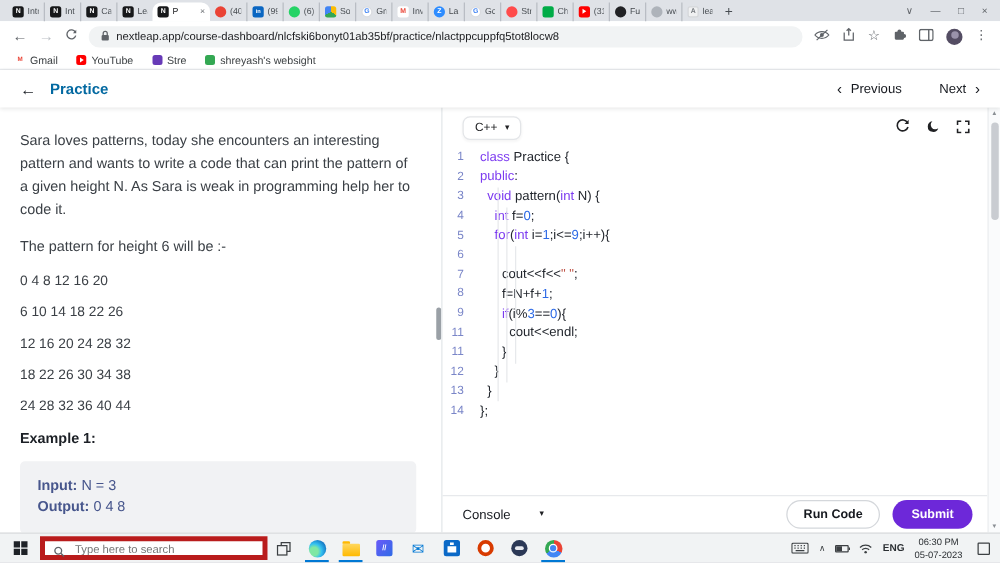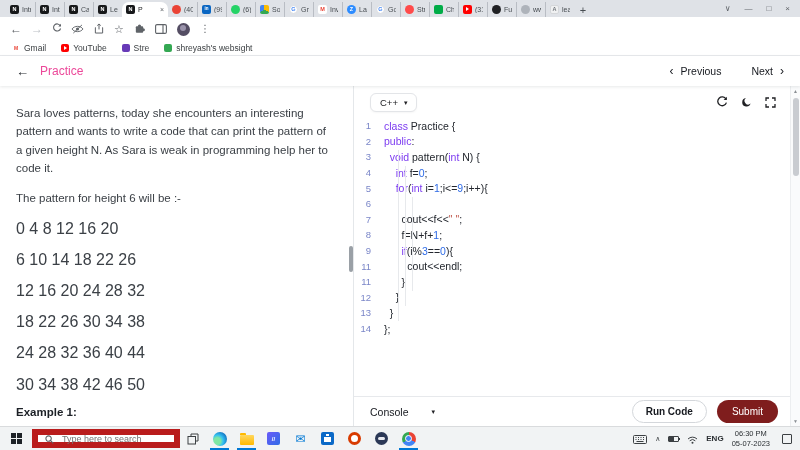--- a/index.html
+++ b/index.html
@@ -59,31 +59,31 @@
   
   .bookmarks{height:15px;background:#fff;border-bottom:1px solid #e8eaed;display:flex;
     align-items:center;gap:15px;padding:0 12px;font-size:8.5px;color:#3c4043;}
   .bm{display:flex;align-items:center;gap:4px;}
   .bm .fav{width:8px;height:8px;font-size:5px;}
 
   
   .pageheader{height:30px;background:#fff;display:flex;align-items:center;padding:0 16px;
     box-shadow:0 1px 3px rgba(60,64,67,.12);position:relative;z-index:3;}
   .ph-back{font-size:13px;margin-right:11px;color:#1c2026;line-height:1;}
-  .ph-title{font-size:12px;font-weight:normal;color:#ec4899;}
+  .ph-title{font-size:12px;font-weight:bold;color:#0369a1;}
   .ph-nav{margin-left:auto;display:flex;align-items:center;gap:30px;font-size:10.5px;color:#16191f;}
   .ph-btn{display:flex;align-items:center;gap:7px;}
   .chev{font-size:12px;line-height:1;}
 
   
   .content{height:340px;display:flex;background:#fff;position:relative;}
   .leftpanel{width:353px;flex:none;padding:14px 20px 0 16px;overflow:hidden;position:relative;}
   .prob-p{font-size:11.5px;line-height:1.6;color:#3b4046;margin:4px 0 14px;}
   .pattern-intro{font-size:11.5px;color:#3b4046;margin:0 0 15px;}
-  .pattern-line{font-size:16px;color:#3b4046;margin:0 0 12px;line-height:1.2;}
+  .pattern-line{font-size:11px;color:#3b4046;margin:0 0 12px;line-height:1.2;}
   .example-title{font-size:11.5px;font-weight:bold;color:#1c2026;margin:4px 0 12px;}
   .example-box{background:#f1f2f4;border-radius:4px;padding:12px 14px;font-size:11.5px;
     line-height:1.5;color:#47568c;}
   .ex-line{min-height:17px;}
   .ex-line b{font-weight:bold;}
   .left-thumb{position:absolute;right:0;top:160px;width:4px;height:26px;background:#9aa0a6;border-radius:2px;}
   .divider{width:1px;background:#e4e7ea;flex:none;}
 
   
   .rightpanel{flex:1;display:flex;flex-direction:column;position:relative;min-width:0;}
@@ -102,37 +102,37 @@
   .str{color:#c0564a;}
   .guide{position:absolute;width:1px;background:#e7e9ec;}
   .g1{left:44px;top:35px;height:171px;}
   .g2{left:51px;top:51px;height:140px;}
   .g3{left:58px;top:82px;height:94px;}
   .ed-footer{height:30px;border-top:1px solid #e7e9ec;display:flex;align-items:center;
     padding:0 12px 0 16px;gap:10px;}
   .console{font-size:10.5px;color:#16191f;display:flex;align-items:center;gap:23px;}
   .btn-run{margin-left:auto;border:1px solid #d4d7db;border-radius:15px;padding:5px 13px;
     font-size:10px;font-weight:bold;color:#16191f;background:#fff;}
-  .btn-submit{background:#7f1d1d;color:#fff;border:none;border-radius:15px;padding:6px 15px;
-    font-size:10px;font-weight:normal;}
+  .btn-submit{background:#6d28d9;color:#fff;border:none;border-radius:15px;padding:6px 15px;
+    font-size:10px;font-weight:bold;}
 
   
   .vscroll{width:10px;flex:none;background:#fafbfc;border-left:1px solid #eceef0;position:relative;}
   .vs-arrow{position:absolute;left:0;width:100%;text-align:center;font-size:5px;color:#8a8f94;}
   .vs-up{top:2px;} .vs-down{bottom:2px;}
   .vs-thumb{position:absolute;left:2px;top:12px;width:6px;height:78px;background:#c9ccd1;border-radius:3px;}
 
   
   .taskbar{height:24px;background:#f1f3f4;border-top:1px solid #d9dbdd;display:flex;
     align-items:stretch;position:relative;}
   .tb-start{width:32px;display:flex;align-items:center;justify-content:center;}
   .winlogo{display:grid;grid-template-columns:5px 5px;gap:1px;}
   .winlogo div{width:5px;height:5px;background:#1e2227;}
-  .tb-search{width:148px;margin:2px 0;background:#fff;border:6px solid #b91c1c;display:flex;
-    align-items:center;gap:6px;padding:0 7px;}
+  .tb-search{width:182px;margin:2px 0;background:#fff;border:4px solid #b91c1c;display:flex;
+    gap:6px;padding:0 7px;}
   .tb-search input{border:none;outline:none;font-size:9px;color:#5f6368;width:100%;
     font-family:"Liberation Sans",sans-serif;background:transparent;}
   .tb-taskview{width:26px;display:flex;align-items:center;justify-content:center;}
   .tb-apps{display:flex;}
   .tb-app{width:27px;display:flex;align-items:center;justify-content:center;position:relative;}
   .tb-app.active::after{content:"";position:absolute;bottom:0;left:4px;right:4px;height:2px;background:#0078d4;}
   .app-edge{width:14px;height:14px;border-radius:50%;
     background:radial-gradient(circle at 30% 65%,#7fe7a4 0 25%,#35c1f1 45%,#0b63b8 85%);}
   .app-explorer{position:relative;width:14px;height:10px;margin-top:2px;border-radius:1px;
     background:linear-gradient(#ffd75e,#ffb900);}
@@ -258,20 +258,29 @@
 
   <div class="navbar">
     <span class="nav-ic">←</span>
     <span class="nav-ic fwd">→</span>
     <span class="nav-ic">
       <svg width="10" height="10" viewBox="0 0 12 12">
           <path d="M9.9 3.2A4.3 4.3 0 1 0 10.3 6.6" fill="none" stroke="#5f6368" stroke-width="1.3"></path>
           <path d="M10.8 1v3.2H7.6z" fill="#5f6368"></path>
         </svg>
     </span>
+    <div class="urlbar">
+      <span>
+        <svg width="8" height="9" viewBox="0 0 8 10">
+            <rect x="1" y="4.4" width="6.4" height="5" rx="1" fill="#5f6368"></rect>
+            <path d="M2.4 4.4V3a1.8 1.8 0 0 1 3.6 0v1.4" stroke="#5f6368" fill="none" stroke-width="1.1"></path>
+          </svg>
+      </span>
+      <span>nextleap.app/course-dashboard/nlcfski6bonyt01ab35bf/practice/nlactppcuppfq5tot8locw8</span>
+    </div>
     <div class="nav-right">
       <span>
         <svg width="13" height="10" viewBox="0 0 14 10">
             <path d="M1 5C4 1.2 10 1.2 13 5 10 8.8 4 8.8 1 5Z" fill="none" stroke="#5f6368" stroke-width="1"></path>
             <circle cx="7" cy="5" r="1.7" fill="#5f6368"></circle>
             <line x1="2.5" y1="9.4" x2="11.8" y2="0.6" stroke="#5f6368" stroke-width="1"></line>
           </svg>
       </span>
       <span>
         <svg width="10" height="11" viewBox="0 0 11 12">
@@ -336,21 +345,20 @@
 
     <div class="leftpanel">
       <p class="prob-p">Sara loves patterns, today she encounters an interesting pattern and wants to write a code that can print the pattern of a given height N. As Sara is weak in programming help her to code it.</p>
       <p class="pattern-intro">The pattern for height 6 will be :-</p>
       <div>
           <div class="pattern-line">0 4 8 12 16 20</div>
           <div class="pattern-line">6 10 14 18 22 26</div>
           <div class="pattern-line">12 16 20 24 28 32</div>
           <div class="pattern-line">18 22 26 30 34 38</div>
           <div class="pattern-line">24 28 32 36 40 44</div>
-          <div class="pattern-line">30 34 38 42 46 50</div>
         </div>
       <div class="example-title">Example 1:</div>
       <div class="example-box">
           <div class="ex-line"><b>Input:</b><span> N = 3</span></div>
           <div class="ex-line"><b>Output:</b><span> 0 4 8</span></div>
         </div>
       <div class="left-thumb"></div>
     </div>
 
     <div class="divider"></div>

